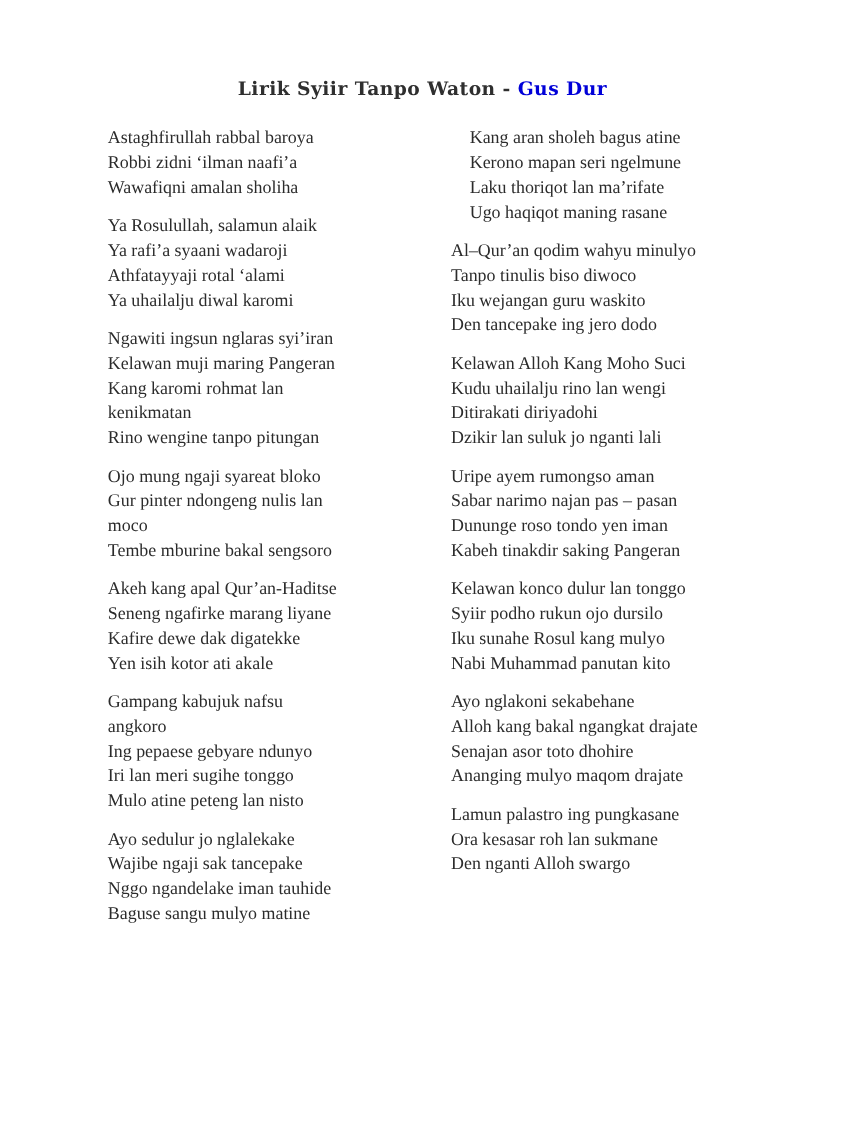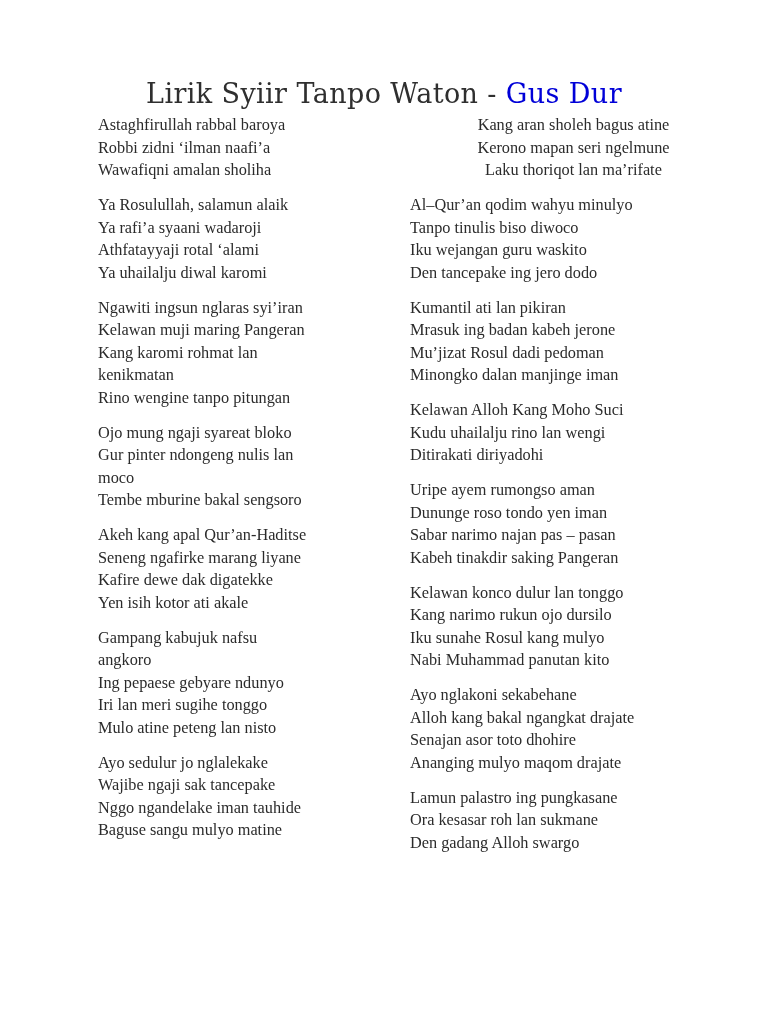--- a/index.html
+++ b/index.html
@@ -15,41 +15,41 @@
       font-family: "Liberation Sans", sans-serif;
       color: #2b2b2b;
     }
     .page-title {
       position: absolute;
       top: 60px;
       left: 0;
       width: 768px;
       text-align: center;
       font-family: "DejaVu Serif", serif;
-      font-weight: normal;
-      font-size: 27px;
+      font-weight: bold;
+      font-size: 17px;
       letter-spacing: 0.4px;
       color: #2f2f2f;
       white-space: nowrap;
     }
     .title-accent {
       color: #0000d8;
     }
     .column {
       position: absolute;
       top: 114px;
       font-family: Liberation Serif, serif;
     }
     .col-left { left: 98px; width: 290px; }
     .col-right { left: 410px; width: 310px; }
     .stanza {
       margin: 0 0 12.5px 0;
       padding: 0;
     }
-    .stanza.indented { padding-left: 17px; text-align: center; }
+    .stanza.indented { padding-left: 17px; }
     .line {
       display: block;
       font-size: 16.3px;
       line-height: 22.5px;
       white-space: nowrap;
       color: #2b2b2b;
     }
   </style>
 </head>
 <body>
@@ -100,54 +100,50 @@
     <span class="line">Nggo ngandelake iman tauhide</span>
     <span class="line">Baguse sangu mulyo matine</span>
   </div>
 </div>
 
 <div class="column col-right">
   <div class="stanza indented">
     <span class="line">Kang aran sholeh bagus atine</span>
     <span class="line">Kerono mapan seri ngelmune</span>
     <span class="line">Laku thoriqot lan ma’rifate</span>
+    <span class="line">Ugo haqiqot maning rasane</span>
   </div>
   <div class="stanza">
     <span class="line">Al–Qur’an qodim wahyu minulyo</span>
     <span class="line">Tanpo tinulis biso diwoco</span>
     <span class="line">Iku wejangan guru waskito</span>
     <span class="line">Den tancepake ing jero dodo</span>
   </div>
   <div class="stanza">
-    <span class="line">Kumantil ati lan pikiran</span>
-    <span class="line">Mrasuk ing badan kabeh jerone</span>
-    <span class="line">Mu’jizat Rosul dadi pedoman</span>
-    <span class="line">Minongko dalan manjinge iman</span>
-  </div>
-  <div class="stanza">
     <span class="line">Kelawan Alloh Kang Moho Suci</span>
     <span class="line">Kudu uhailalju rino lan wengi</span>
     <span class="line">Ditirakati diriyadohi</span>
+    <span class="line">Dzikir lan suluk jo nganti lali</span>
   </div>
   <div class="stanza">
     <span class="line">Uripe ayem rumongso aman</span>
+    <span class="line">Sabar narimo najan pas – pasan</span>
     <span class="line">Dununge roso tondo yen iman</span>
-    <span class="line">Sabar narimo najan pas – pasan</span>
     <span class="line">Kabeh tinakdir saking Pangeran</span>
   </div>
   <div class="stanza">
     <span class="line">Kelawan konco dulur lan tonggo</span>
-    <span class="line">Kang narimo rukun ojo dursilo</span>
+    <span class="line">Syiir podho rukun ojo dursilo</span>
     <span class="line">Iku sunahe Rosul kang mulyo</span>
     <span class="line">Nabi Muhammad panutan kito</span>
   </div>
   <div class="stanza">
     <span class="line">Ayo nglakoni sekabehane</span>
     <span class="line">Alloh kang bakal ngangkat drajate</span>
     <span class="line">Senajan asor toto dhohire</span>
     <span class="line">Ananging mulyo maqom drajate</span>
   </div>
   <div class="stanza">
     <span class="line">Lamun palastro ing pungkasane</span>
     <span class="line">Ora kesasar roh lan sukmane</span>
-    <span class="line">Den gadang Alloh swargo</span>
+    <span class="line">Den nganti Alloh swargo</span>
   </div>
 </div>
 
 </body></html>

